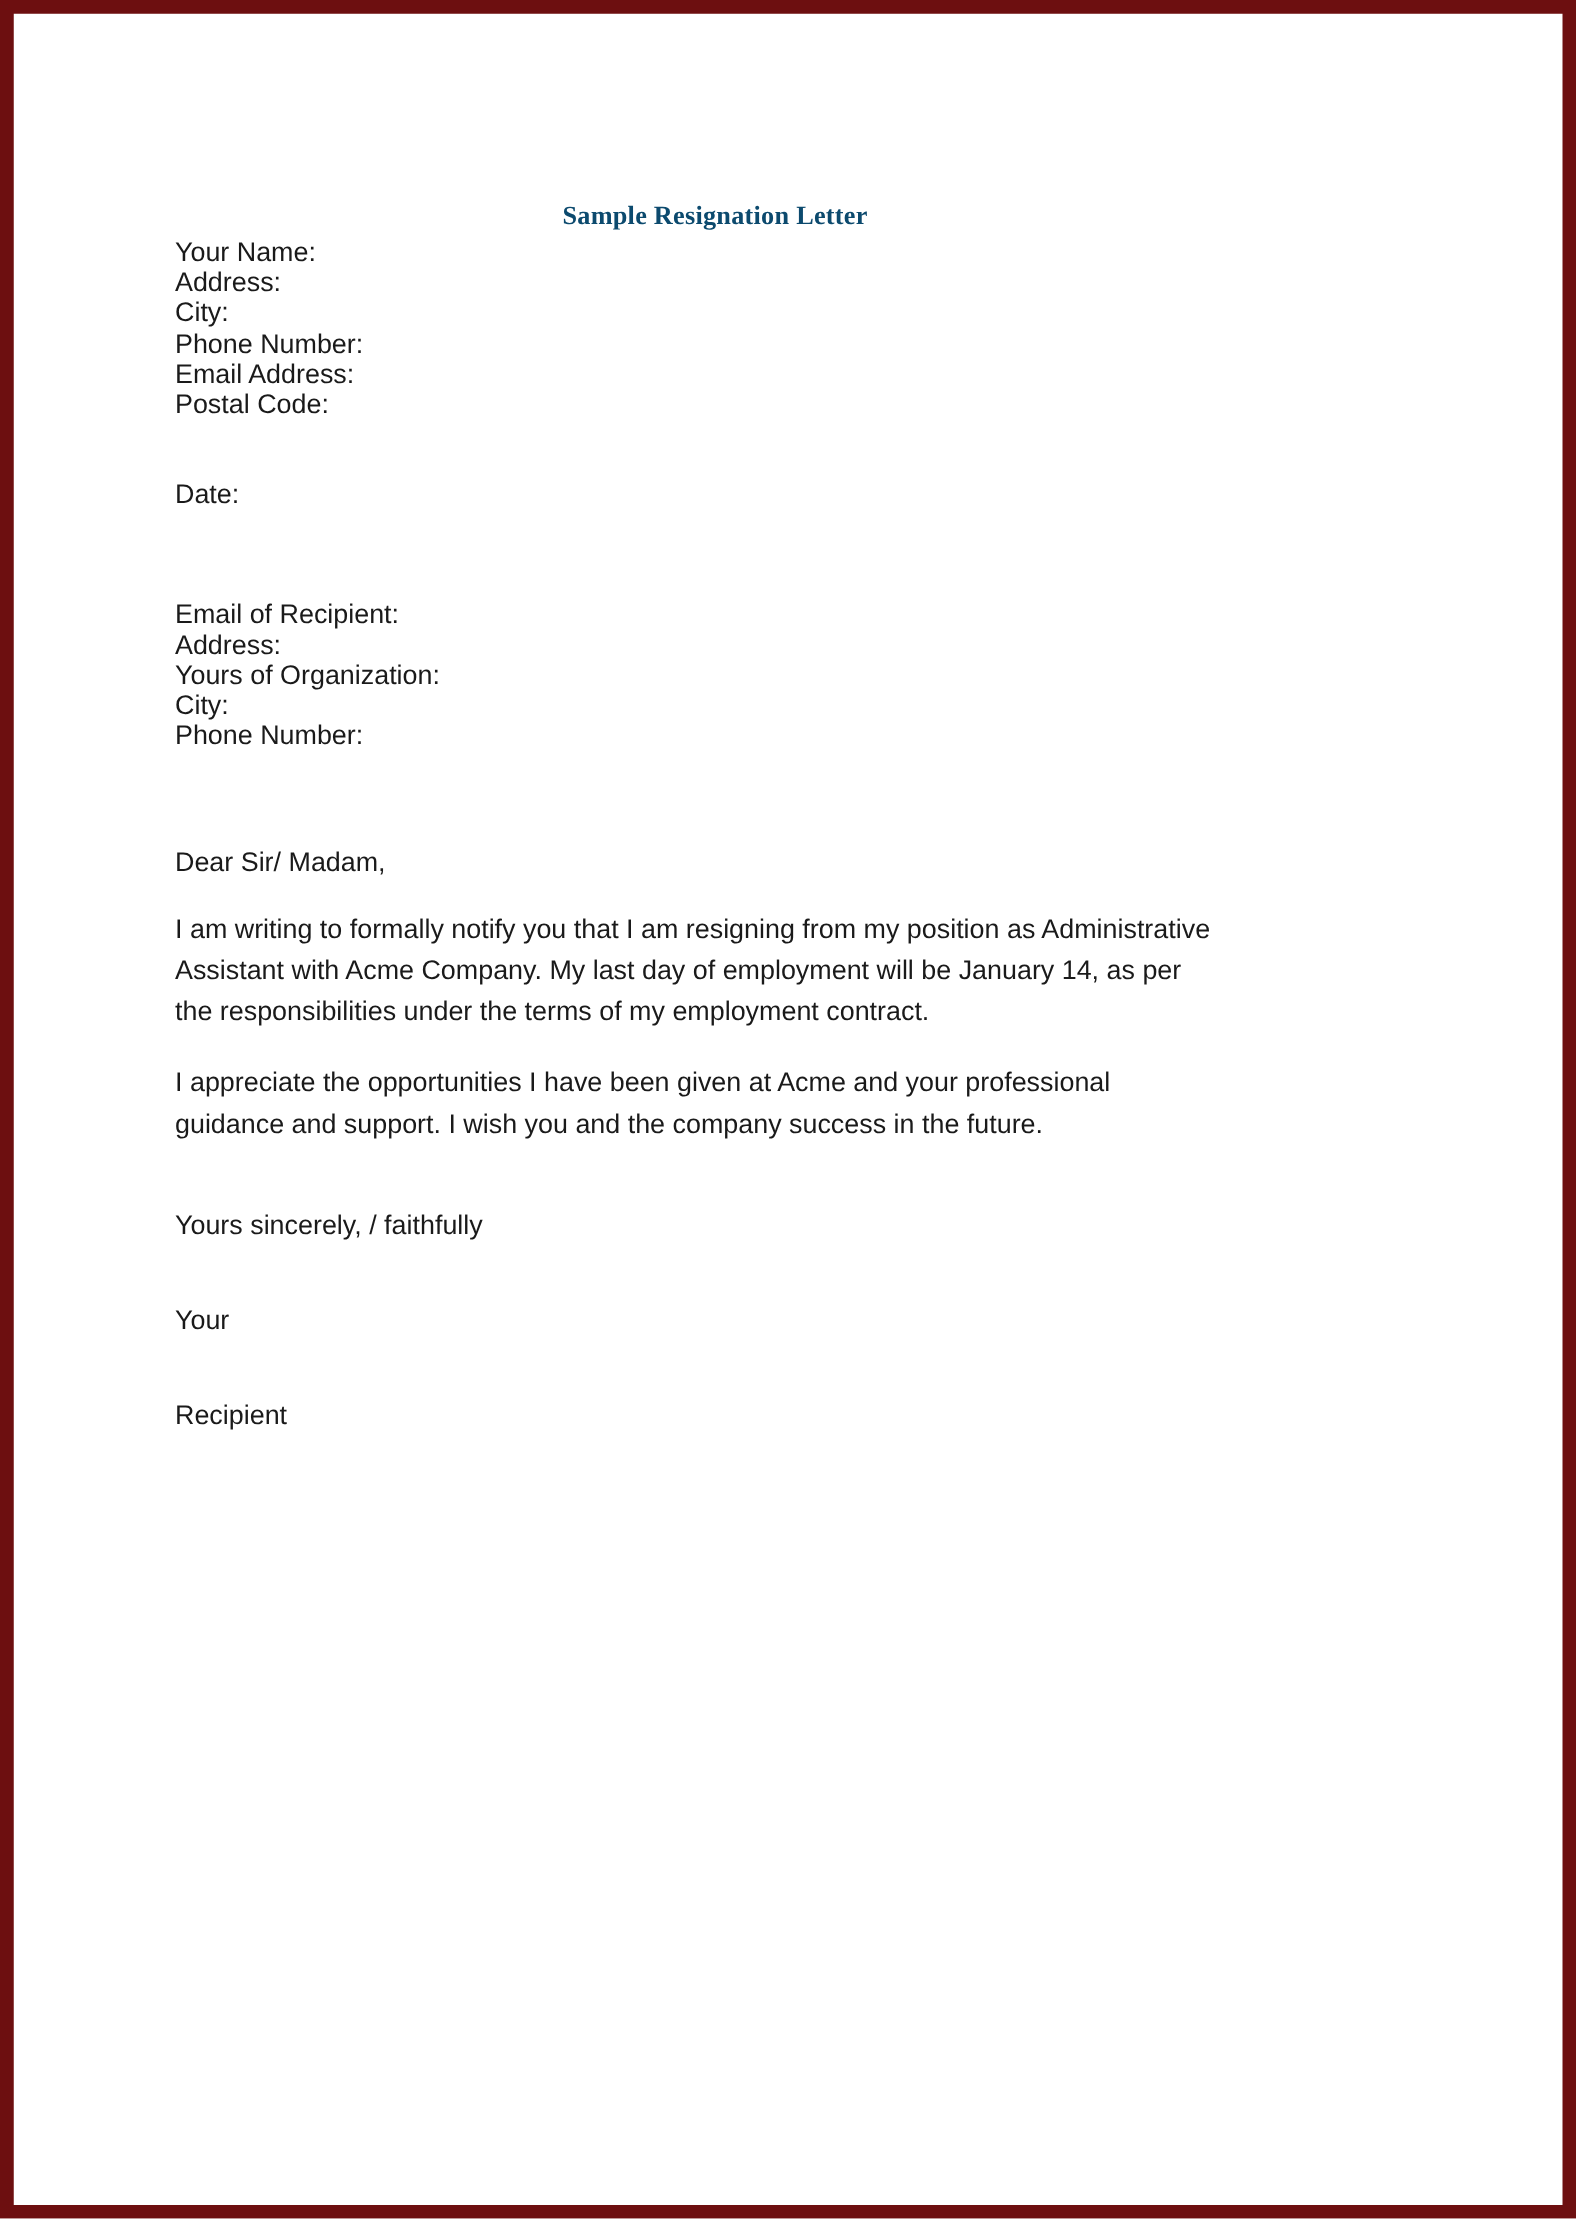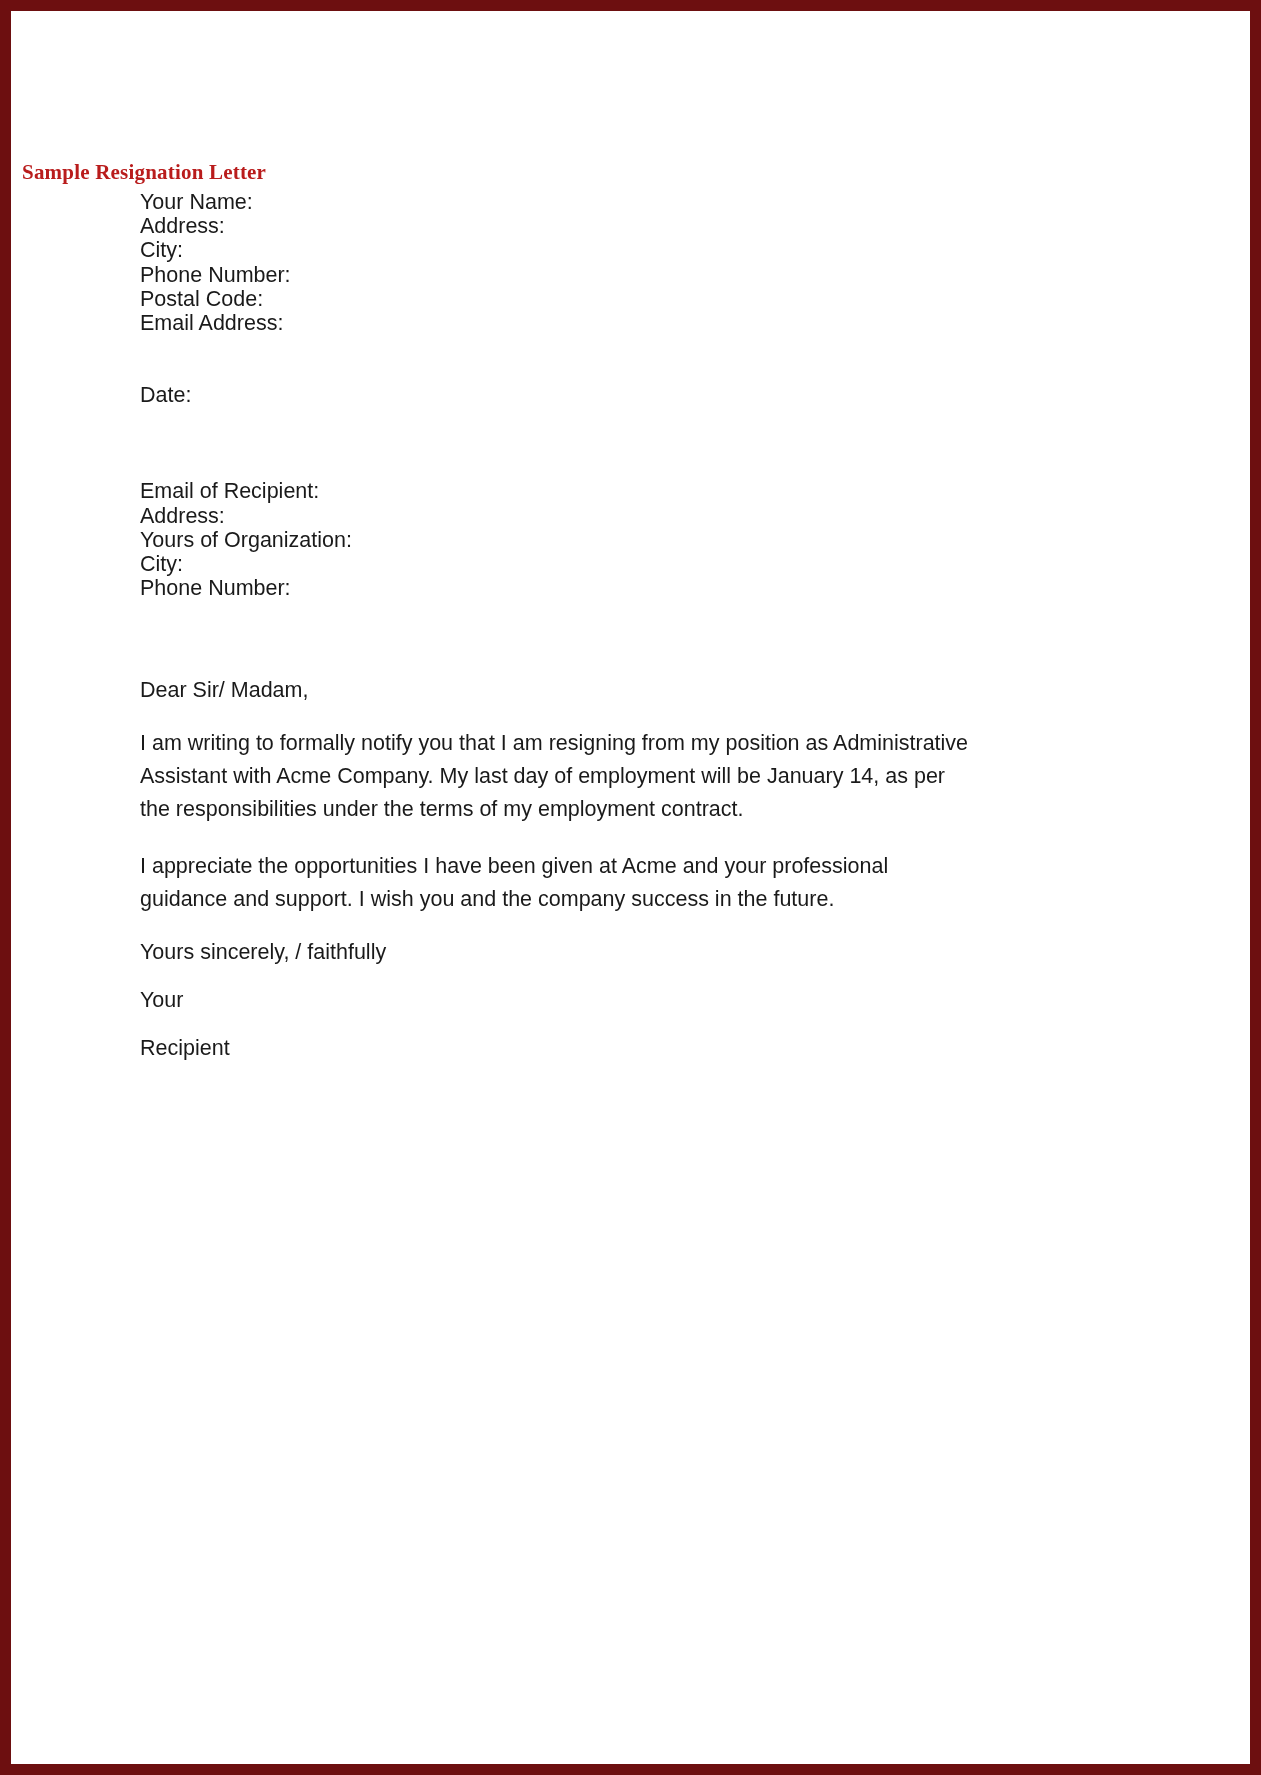--- a/index.html
+++ b/index.html
@@ -45,25 +45,25 @@
     height: 1731px;
     background: #ffffff;
     box-sizing: border-box;
     overflow: hidden;
   }
   .doc-title {
     position: absolute;
     left: 0;
     top: 138px;
     width: 1100px;
-    text-align: left;
+    text-align: center;
     font-family: "Liberation Serif", "DejaVu Serif", serif;
     font-size: 21px;
     font-weight: bold;
-    color: #b91c1c;
+    color: #0c4a6e;
     letter-spacing: 0.2px;
   }
   .body-col {
     position: absolute;
     left: 118px;
     top: 168px;
     width: 950px;
     font-family: Liberation Sans, sans-serif;
     font-size: 21.5px;
     color: #1a1a1a;
@@ -87,20 +87,21 @@
     margin-top: 30px;
   }
   .para {
     line-height: 33px;
     text-align: left;
     width: 836px;
   }
   .closing-line {
     line-height: 24.2px;
     white-space: pre;
+    margin-top: 28px;
   }
 </style>
 </head>
 <body>
 
 <div class="page">
 
   <div class="scan-frame">
     <div class="scan-frame-inner"></div>
   </div>
@@ -109,22 +110,22 @@
 
     <div class="doc-title">Sample Resignation Letter</div>
 
     <div class="body-col">
 
       <div class="field-block">
         <div class="field-line">Your Name:</div>
         <div class="field-line">Address:</div>
         <div class="field-line">City:</div>
         <div class="field-line">Phone Number:</div>
+        <div class="field-line">Email Address:</div>
         <div class="field-line">Postal Code:</div>
-        <div class="field-line">Email Address:</div>
       </div>
 
       <div class="spacer-md"></div>
 
       <div class="date-line">Date:</div>
 
       <div class="spacer-lg"></div>
 
       <div class="field-block">
         <div class="field-line">Email of Recipient:</div>

